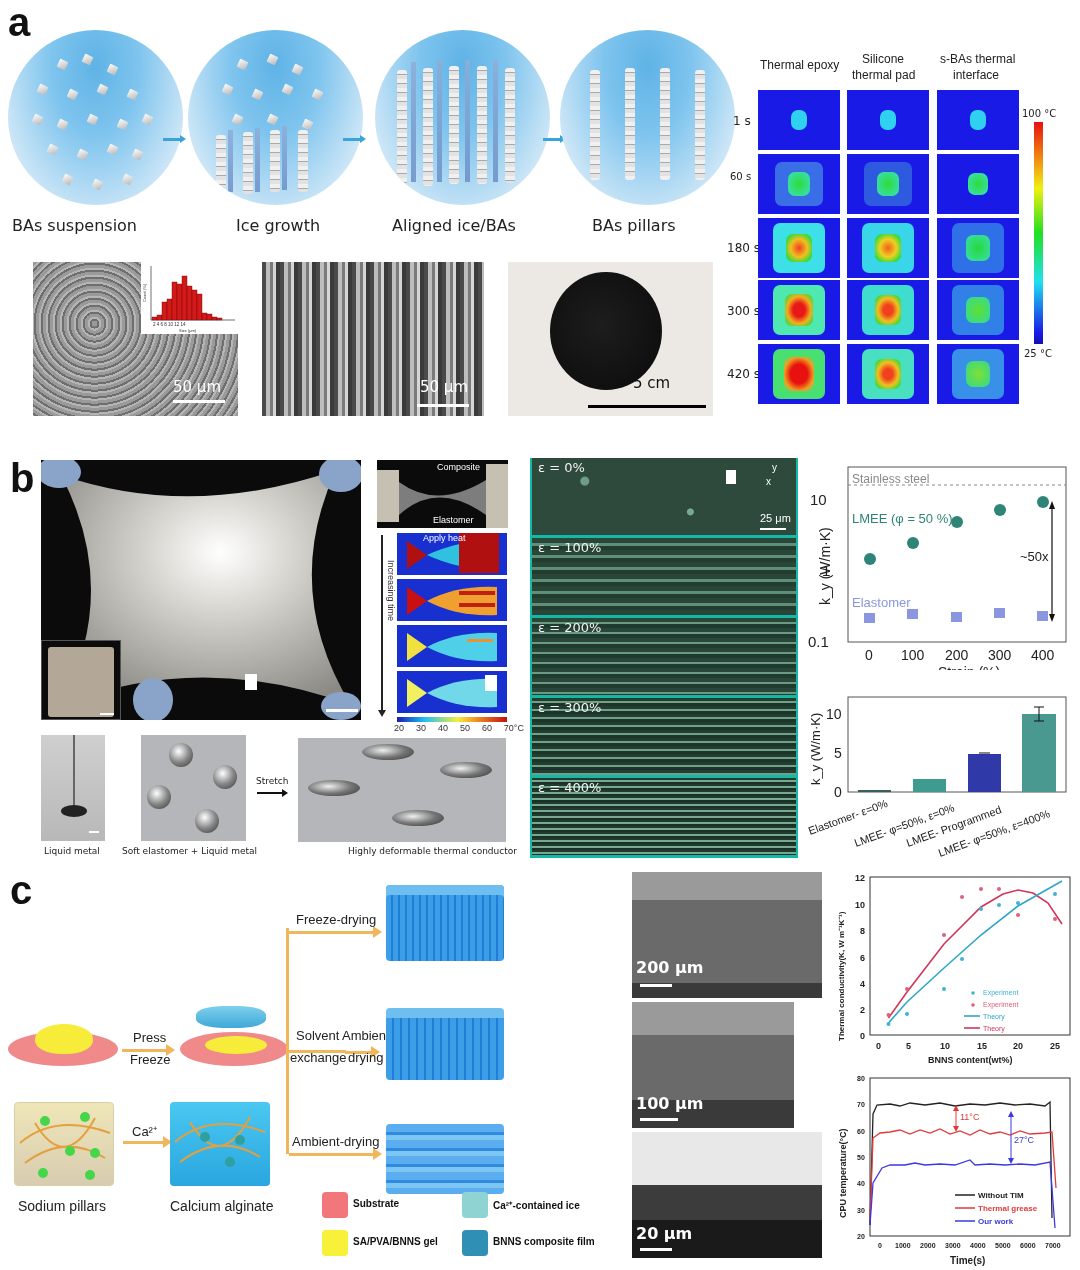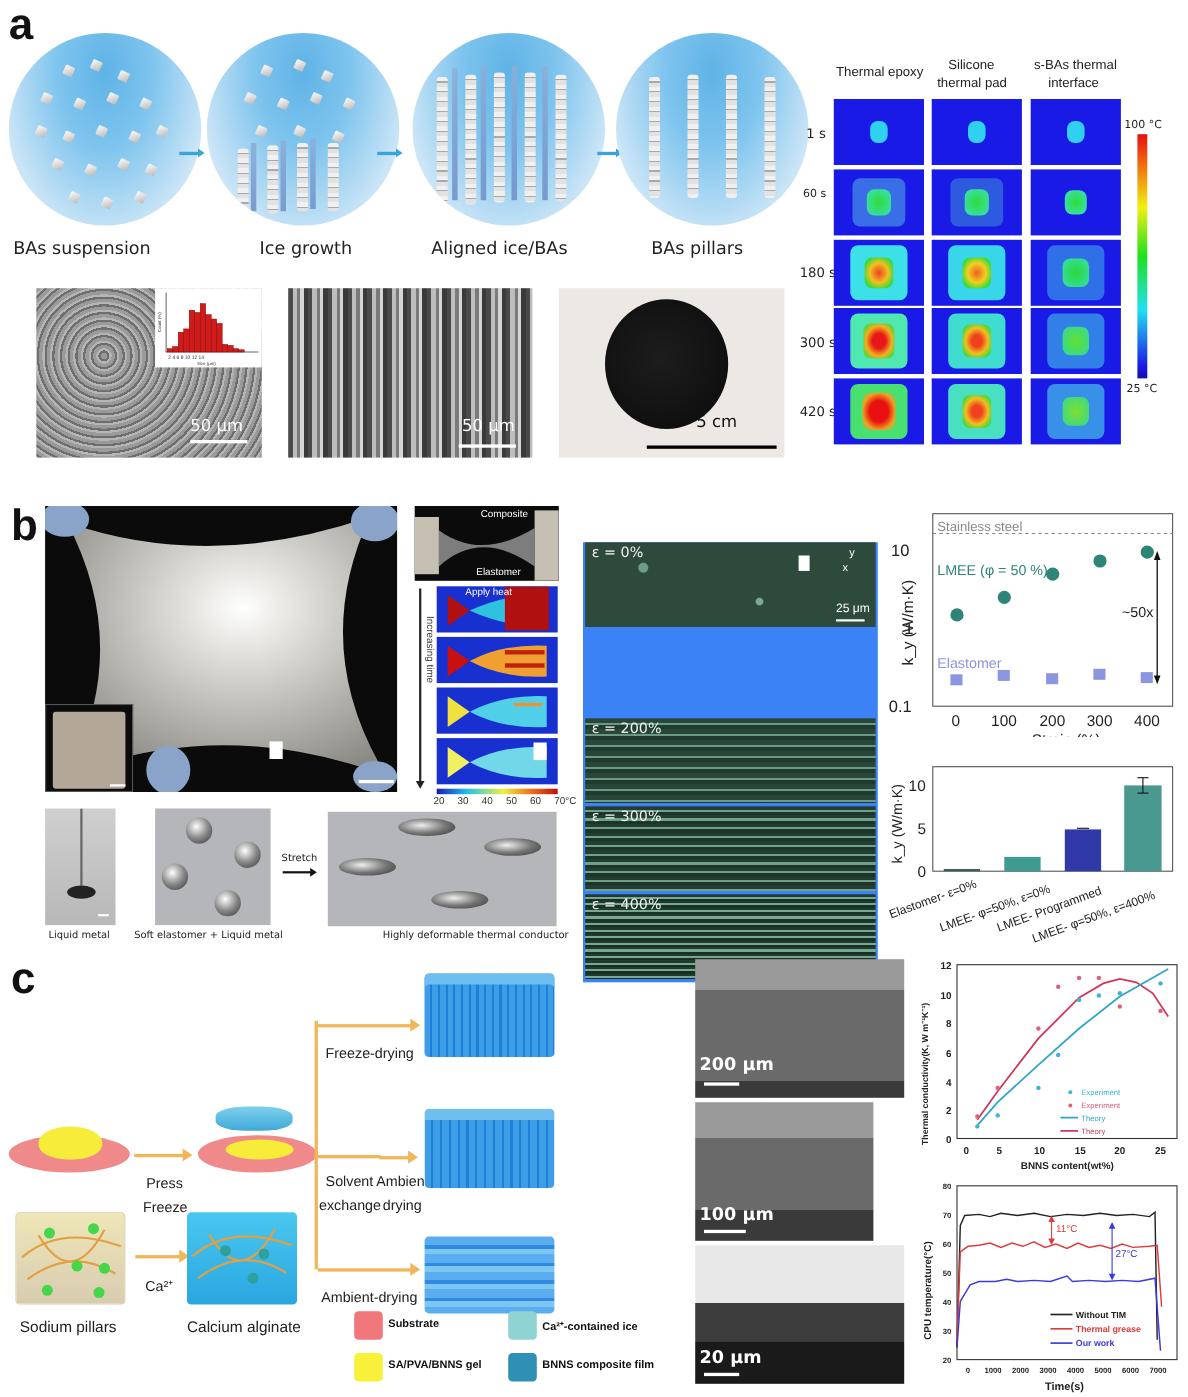--- a/index.html
+++ b/index.html
@@ -36,21 +36,21 @@
   .strain-label { position: absolute; left: 6px; top: 2px; color: #f2f2f2; font-family: "DejaVu Sans", sans-serif; font-size: 13px; }
   svg text { font-family: "Liberation Sans", sans-serif; }
 
   
   .legend-swatch { position: absolute; width: 26px; height: 26px; border-radius: 4px; }
   .legend-text { position: absolute; font-family: Liberation Sans, sans-serif; font-weight: bold; font-size: 10px; color: #111; }
 
   .box3d { position: absolute; border-radius: 4px; }
   .arrow-o { position: absolute; height: 3px; background: #f2b65a; }
   .arrow-o::after { content: ""; position: absolute; right: -7px; top: -5px; border-left: 9px solid #f2b65a; border-top: 6.5px solid transparent; border-bottom: 6.5px solid transparent; }
-  .proc-label { position: absolute; font-family: "Liberation Sans", sans-serif; font-size: 13px; color: #222; white-space: nowrap; margin-top: 38px; }
+  .proc-label { position: absolute; font-family: "Liberation Sans", sans-serif; font-size: 13px; color: #222; white-space: nowrap; }
 </style>
 </head>
 <body>
 
 <div class="panel-letter" style="left:8px; top:2px;">a</div>
 
 <div class="circle" style="left:8px; top:30px;">
   <div class="cube" style="left:50px;top:30px"></div>
     <div class="cube" style="left:75px;top:25px"></div>
     <div class="cube" style="left:100px;top:35px"></div>
@@ -338,29 +338,32 @@
 <div class="abs" style="left:282px; top:789px; border-left:6px solid #111; border-top:4px solid transparent; border-bottom:4px solid transparent;"></div>
 
 <div class="abs" style="left:298px; top:738px; width:208px; height:104px; background:#b4b6ba;">
   <div class="abs" style="left:64px;top:6px;width:52px;height:16px;border-radius:50%;background:radial-gradient(ellipse at 40% 40%,#eee,#777 50%,#333)"></div>
   <div class="abs" style="left:142px;top:24px;width:52px;height:16px;border-radius:50%;background:radial-gradient(ellipse at 40% 40%,#eee,#777 50%,#333)"></div>
   <div class="abs" style="left:10px;top:42px;width:52px;height:16px;border-radius:50%;background:radial-gradient(ellipse at 40% 40%,#eee,#777 50%,#333)"></div>
   <div class="abs" style="left:94px;top:72px;width:52px;height:16px;border-radius:50%;background:radial-gradient(ellipse at 40% 40%,#eee,#777 50%,#333)"></div>
 </div>
 <div class="label" style="left:318px; top:846px; font-size:9px;margin-left:30px;">Highly deformable thermal conductor</div>
 
-<div class="abs" style="left:530px; top:458px; width:268px; height:400px; background:#3b82f6;margin-top:35px;">
+<div class="abs" style="left:530px; top:458px; width:268px; height:400px; background:#14b8a6;">
   <div class="strainrow" style="left:2px; top:0;">
     <div class="strain-label">ε = 0%</div>
     <div class="abs" style="left:194px; top:12px; width:10px; height:14px; background:#fff;"></div>
     <div class="abs" style="left:240px; top:4px; color:#fff; font-size:10px;">y</div>
     <div class="abs" style="left:234px; top:18px; color:#fff; font-size:10px;">x</div>
     <div class="abs" style="left:228px; top:54px; color:#fff; font-size:11px;">25 μm</div>
     <div class="abs" style="left:228px; top:70px; width:26px; height:2px; background:#fff;"></div>
   </div>
+  <div class="strainrow" style="left:2px; top:80px; background:repeating-linear-gradient(#2a4638 0 5px,#5e8f78 5px 8px,#233c30 8px 12px);">
+      <div class="strain-label">ε = 100%</div>
+    </div>
   <div class="strainrow" style="left:2px; top:160px; background:repeating-linear-gradient(#2a4638 0 4px,#6a9a84 4px 6px,#1f3a2e 6px 10px);">
       <div class="strain-label">ε = 200%</div>
     </div>
   <div class="strainrow" style="left:2px; top:240px; background:repeating-linear-gradient(#233e31 0 3px,#6fa08a 3px 5px,#1c3429 5px 8px);">
       <div class="strain-label">ε = 300%</div>
     </div>
   <div class="strainrow" style="left:2px; top:320px; background:repeating-linear-gradient(#1f3a2e 0 2px,#78a890 2px 4px,#1a3026 4px 6px);">
       <div class="strain-label">ε = 400%</div>
     </div>
 </div>

